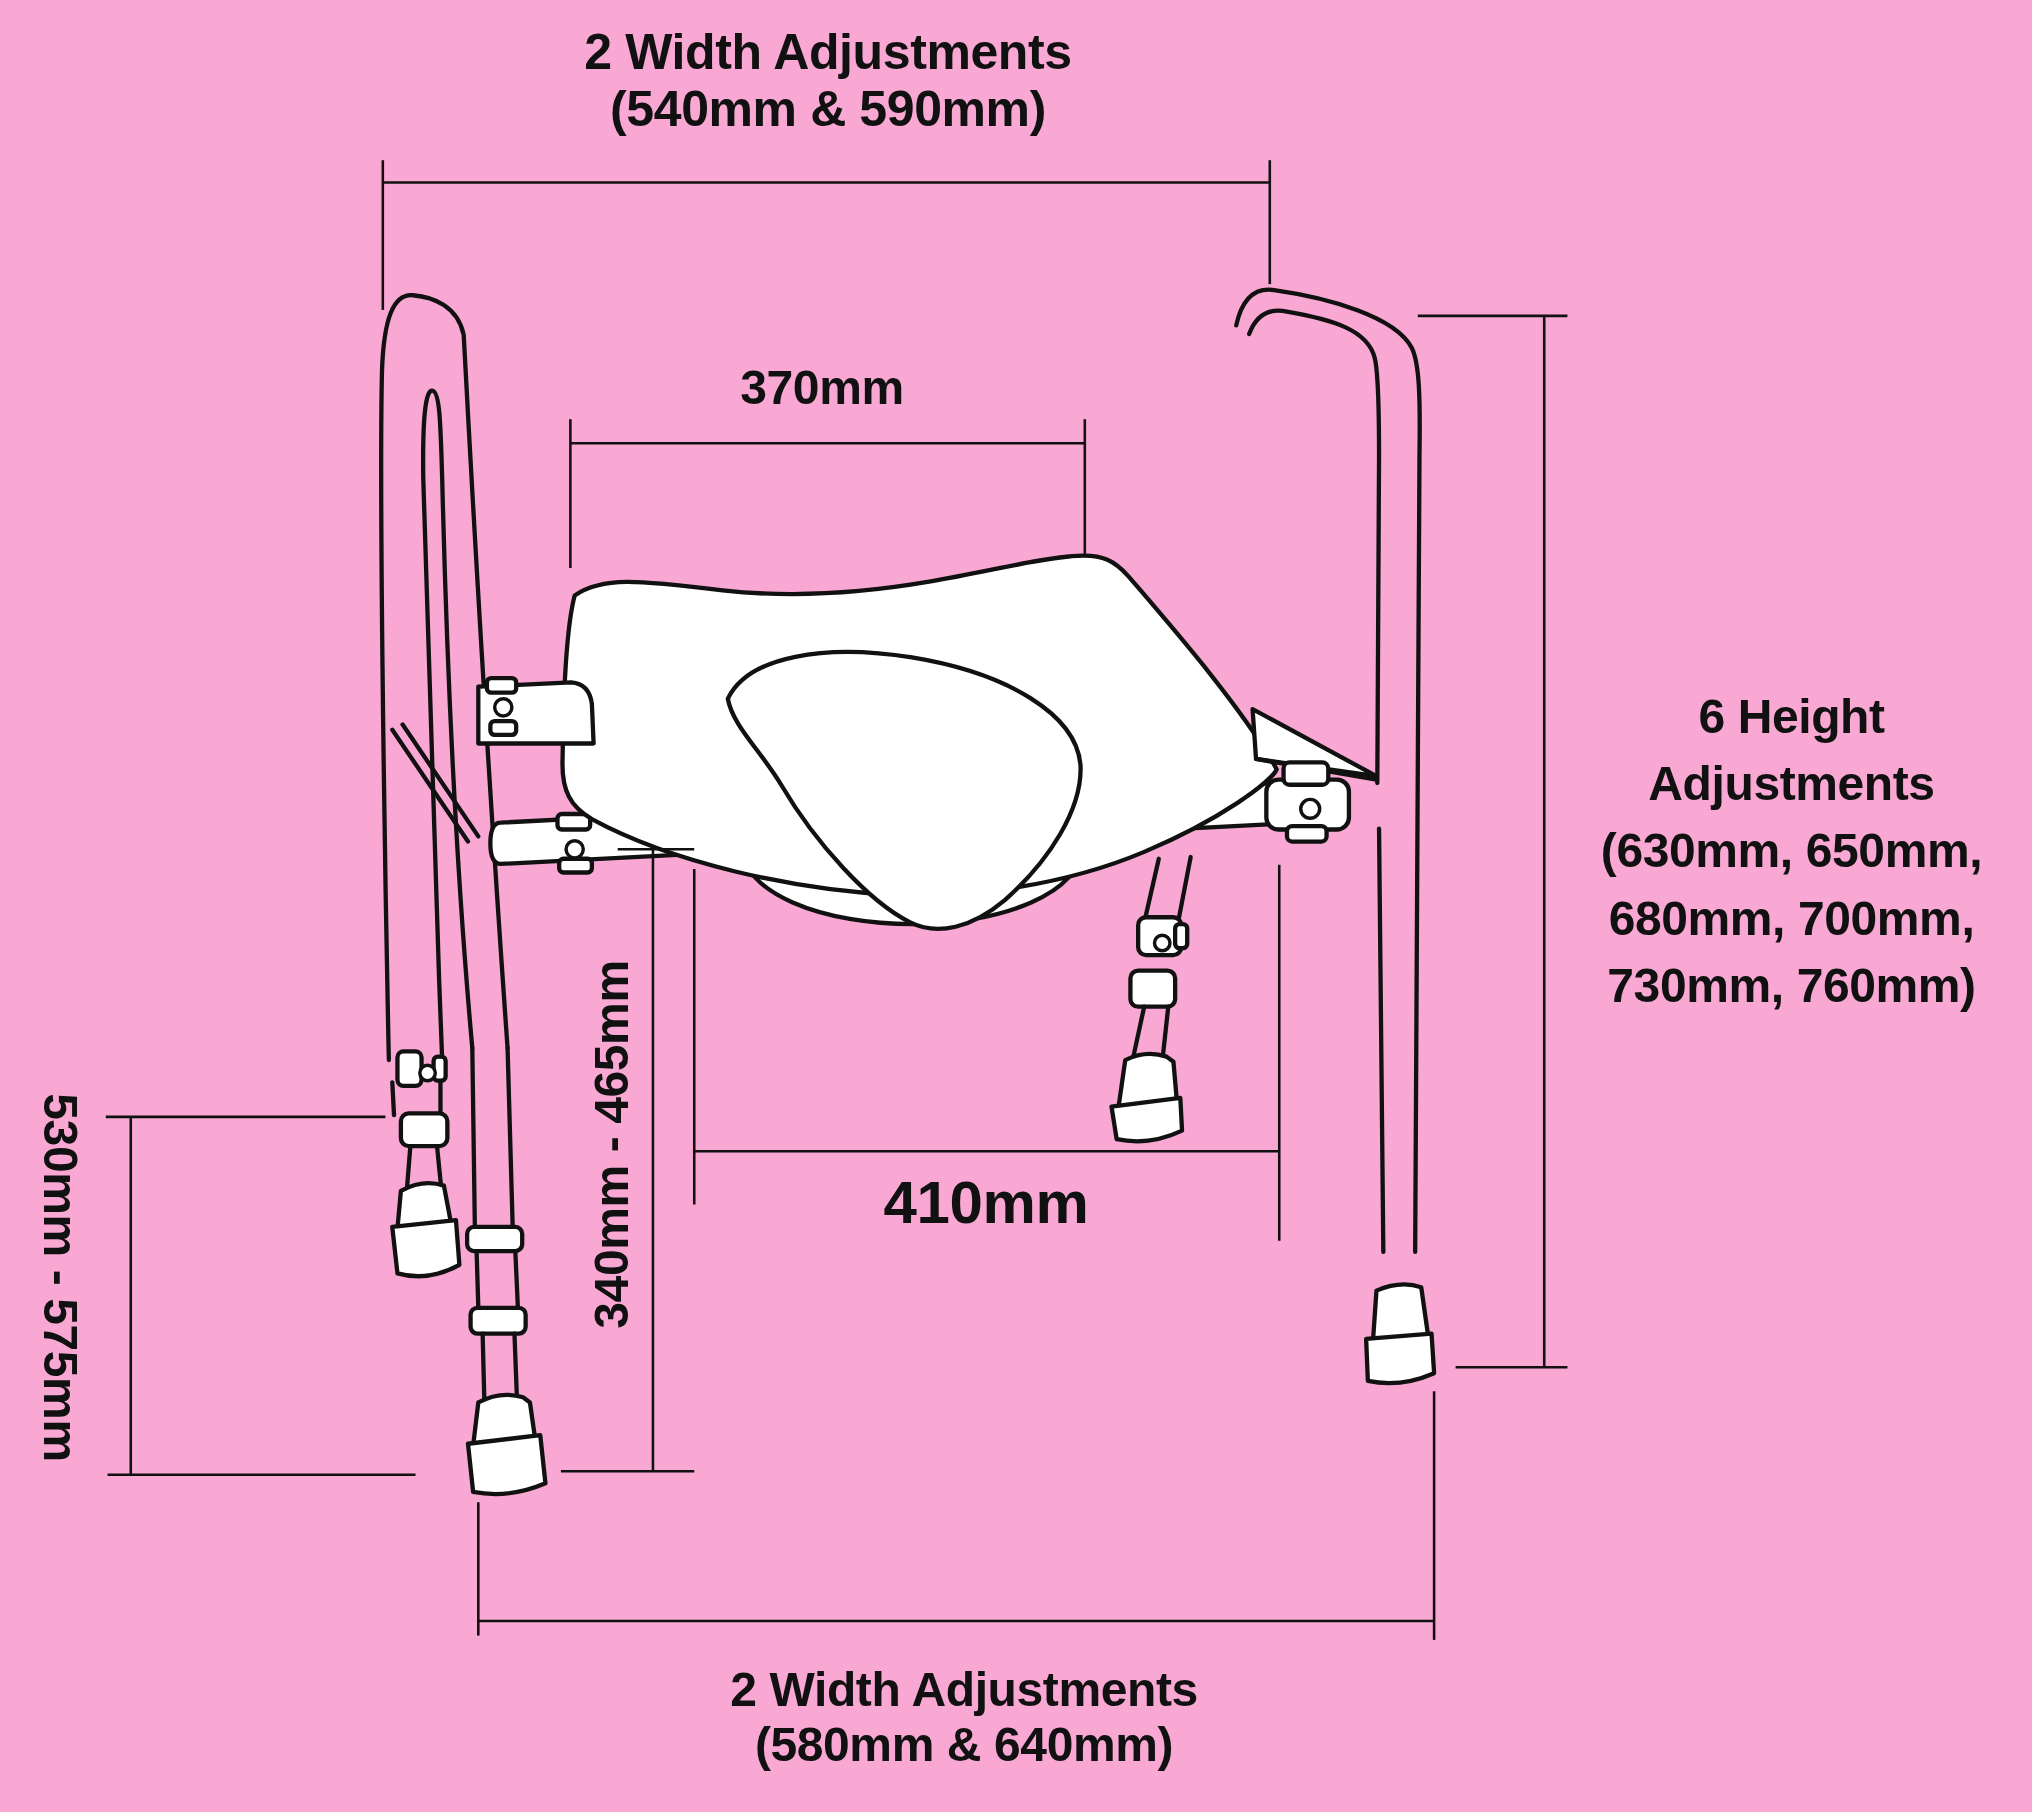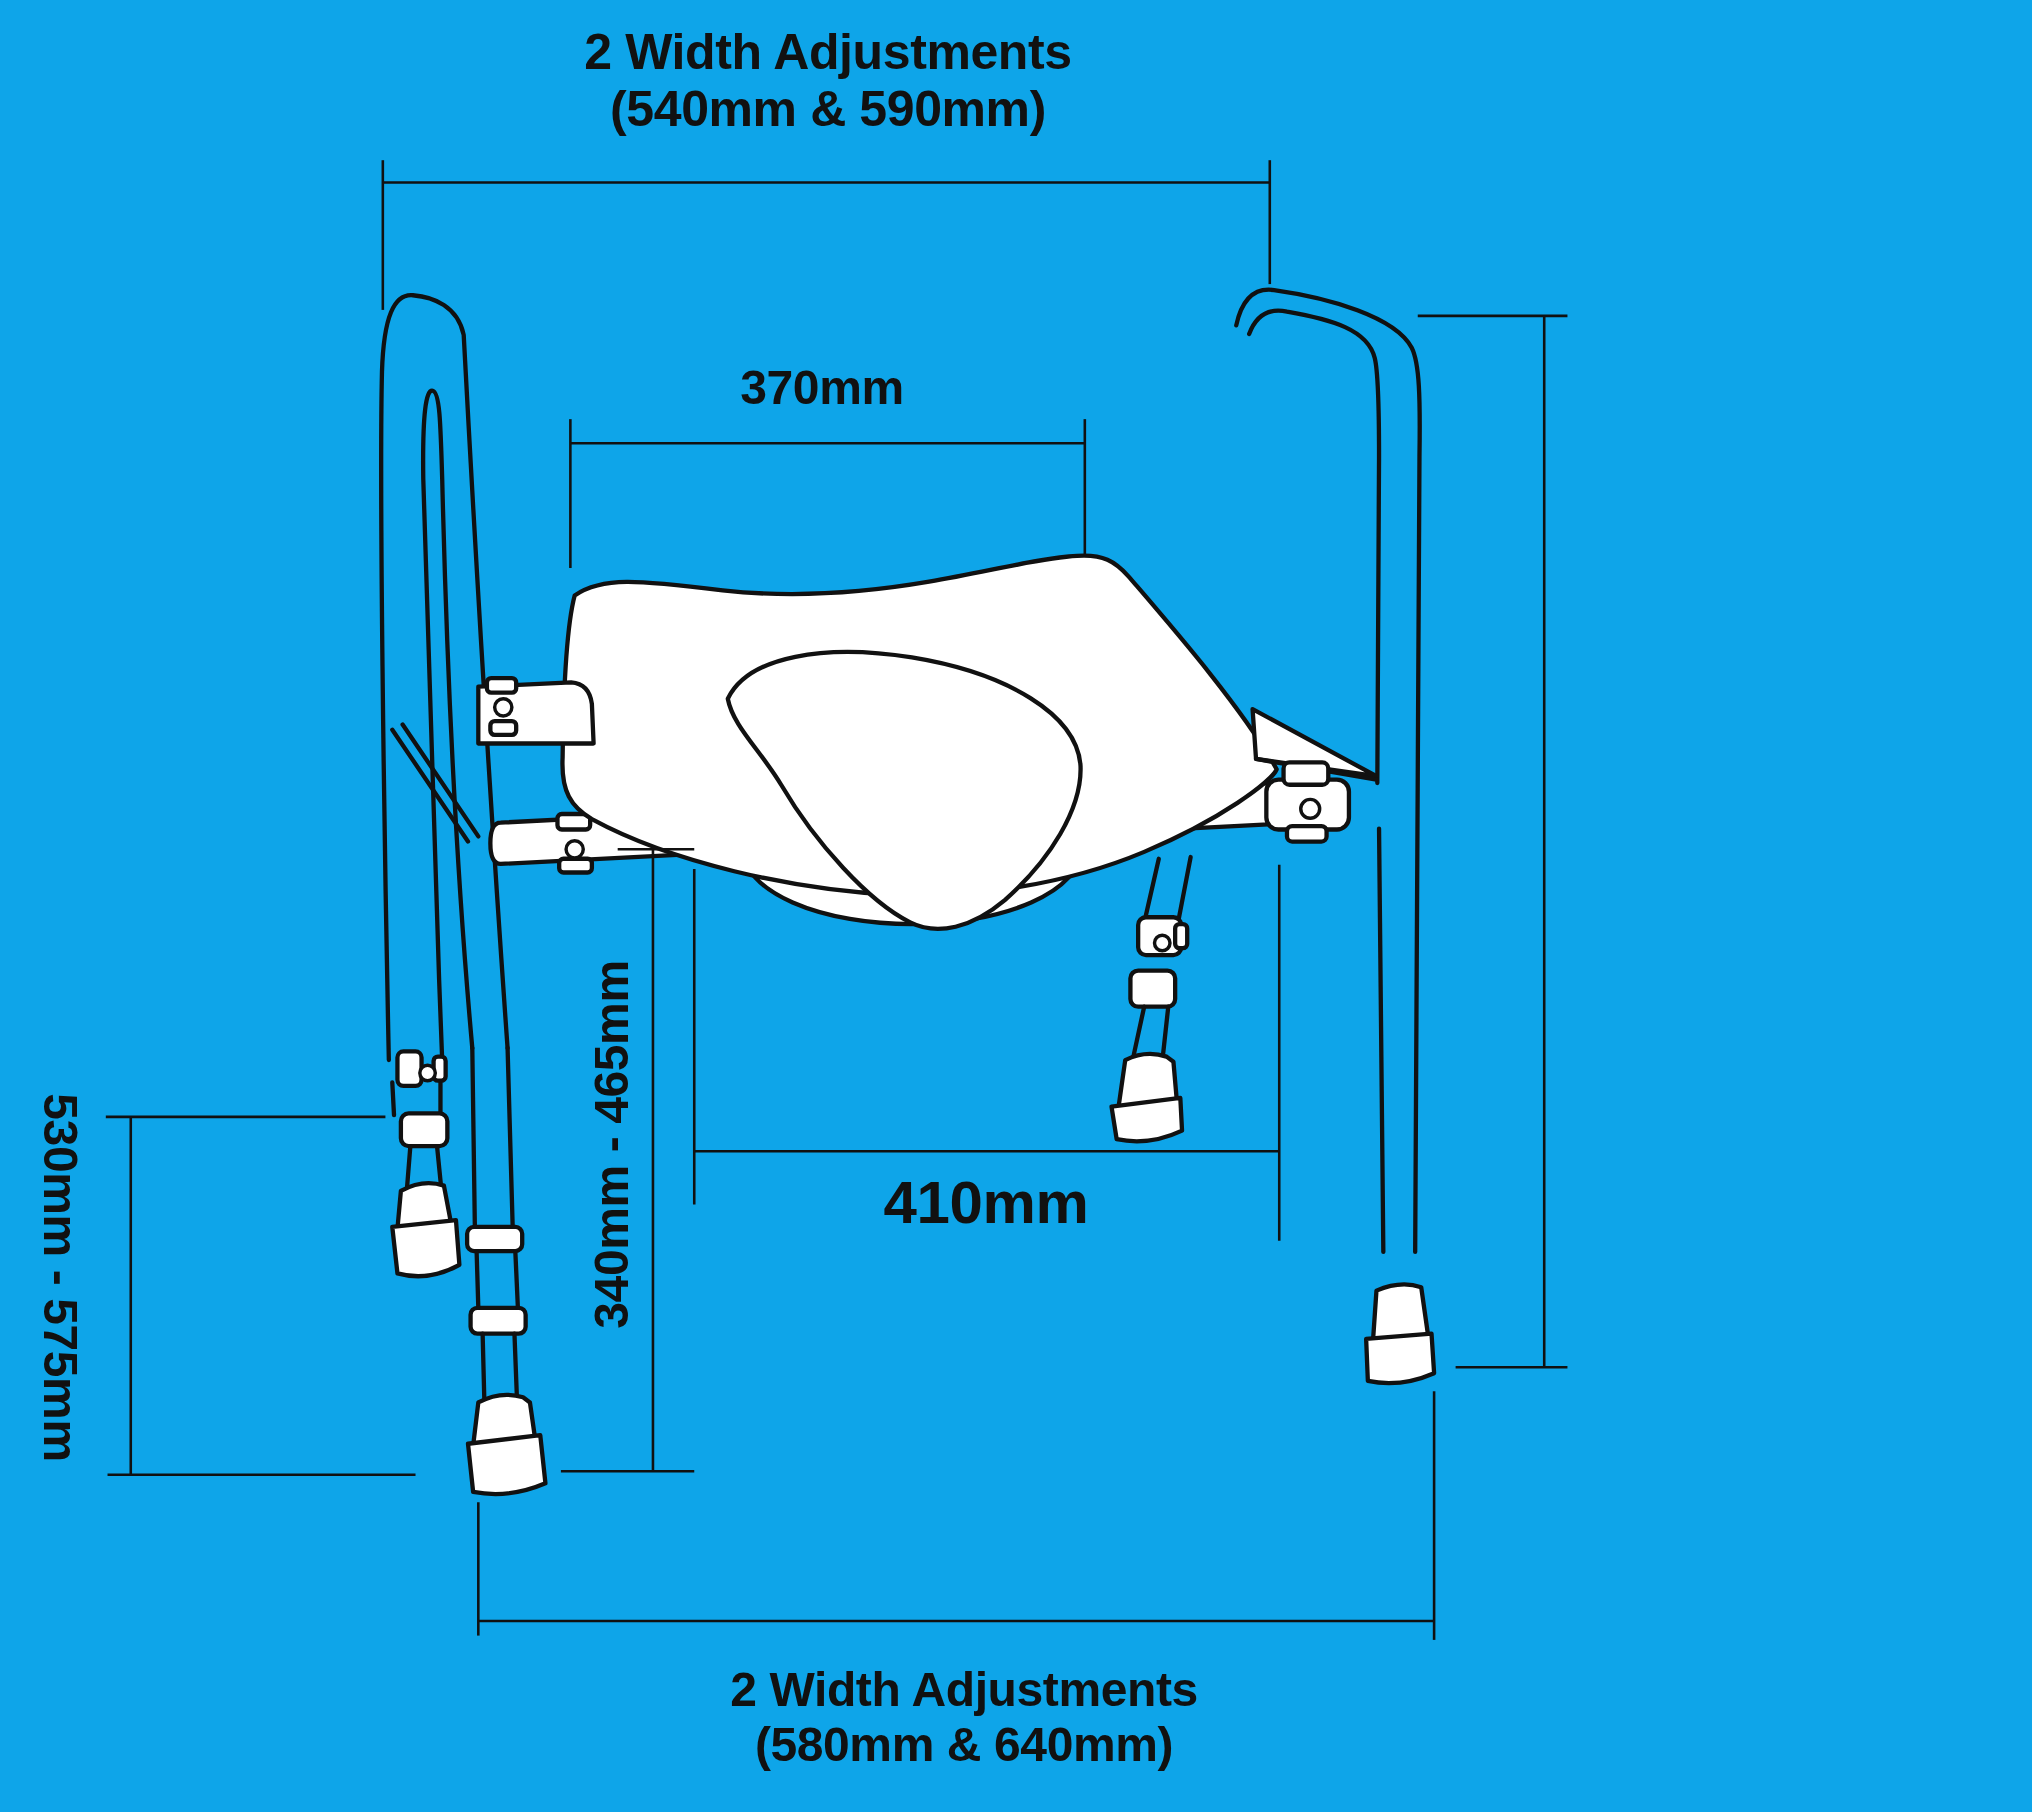--- a/index.html
+++ b/index.html
@@ -1,16 +1,16 @@
 <!DOCTYPE html>
 <html style="font-size:13.8px"><head>
 <meta charset="utf-8">
 <style>
   html,body{margin:0;padding:0;background:#ffffff;}
-  .stage{position:relative;width:2032px;height:1813px;background:#0ea5e9;overflow:hidden;}
+  .stage{position:relative;width:2032px;height:1813px;background:#f9a8d4;overflow:hidden;}
   .stage svg{position:absolute;left:0;top:0;}
   .label{
     position:absolute;
     font-family:"Liberation Sans", sans-serif;
     font-weight:700;
     color:#111111;
     text-align:center;
     white-space:pre-line;
     letter-spacing:-0.4px;
   }
@@ -180,20 +180,25 @@
         <path d="M 556,1884 H 1667"></path>
         <path d="M 556,1746 V 1901"></path>
         <path d="M 1667,1617 V 1906"></path>
       </g>
     </g>
   </svg>
 
   <div class="label lbl-top">2 Width Adjustments
 (540mm &amp; 590mm)</div>
   <div class="label lbl-370">370mm</div>
+  <div class="label lbl-height">6 Height
+Adjustments
+(630mm, 650mm,
+680mm, 700mm,
+730mm, 760mm)</div>
   <div class="label lbl-530">530mm - 575mm</div>
   <div class="label lbl-340">340mm - 465mm</div>
   <div class="label lbl-410">410mm</div>
   <div class="label lbl-bot">2 Width Adjustments
 (580mm &amp; 640mm)</div>
 
 </div>
 
 
 </body></html>

